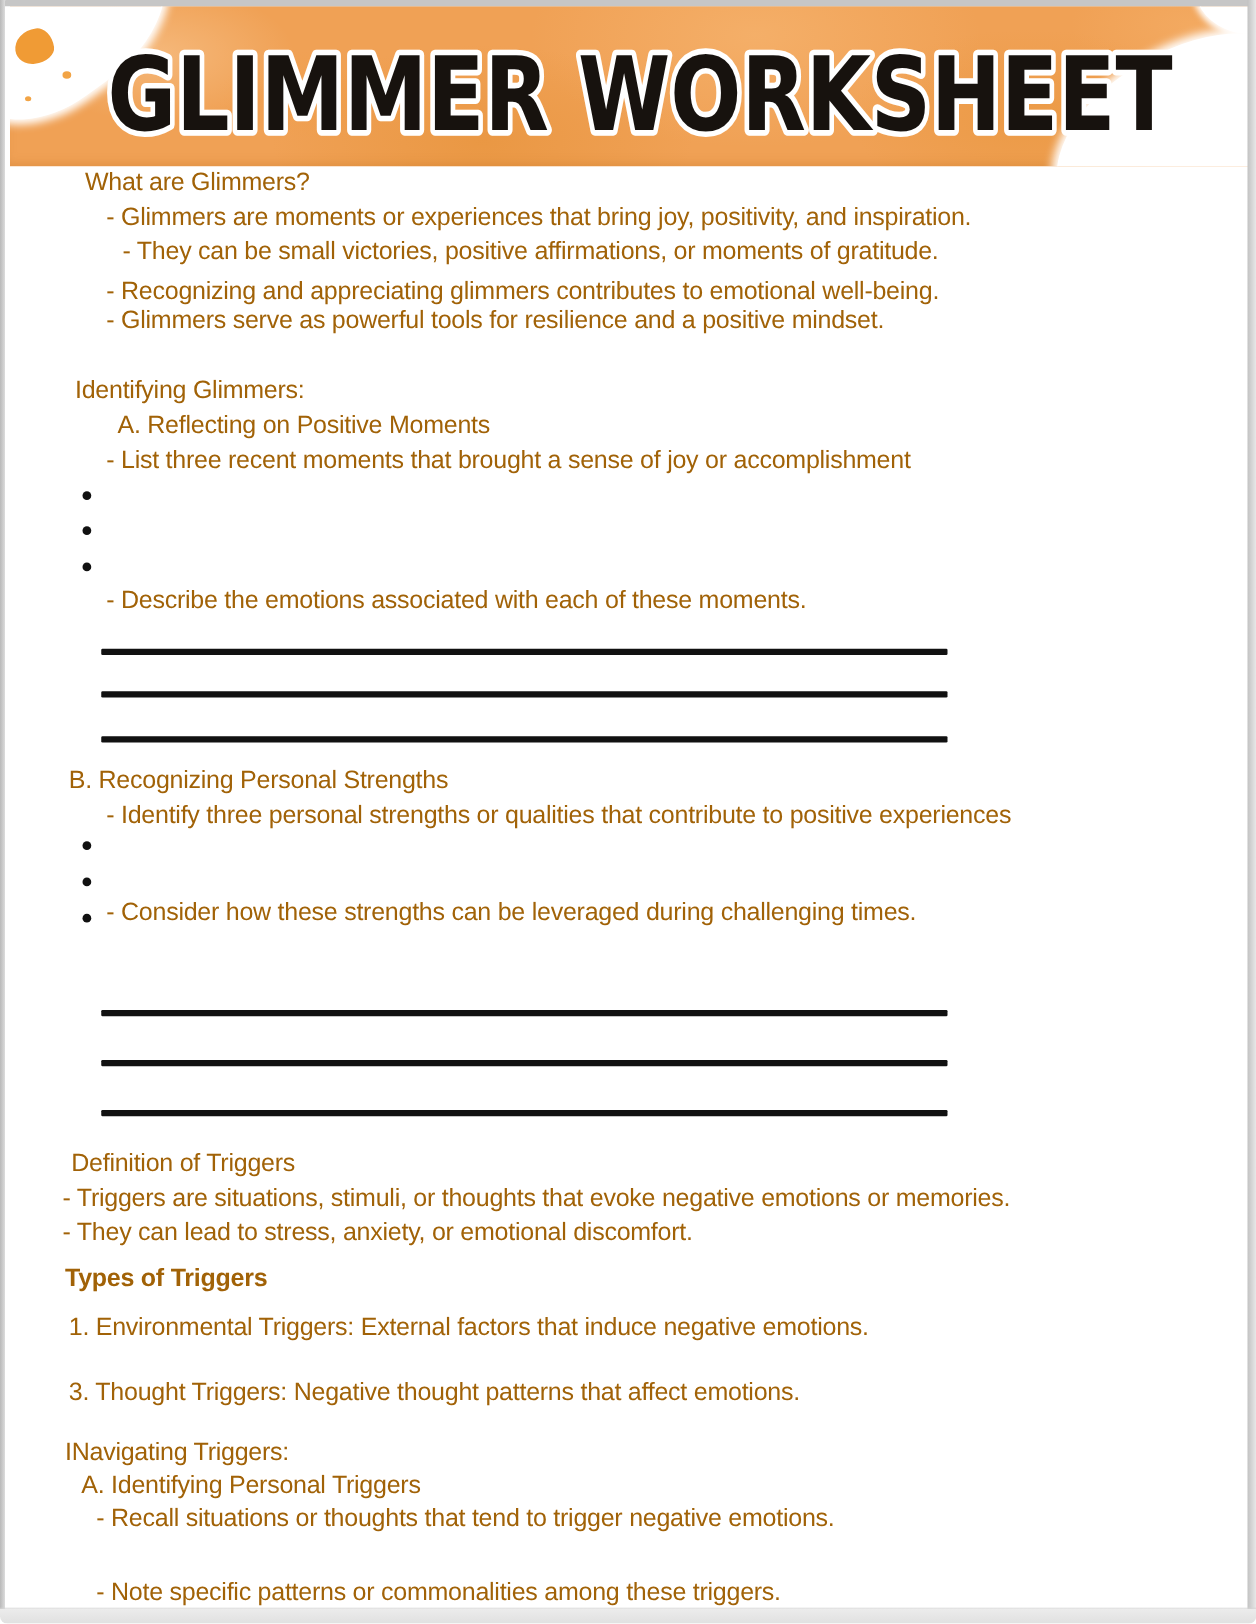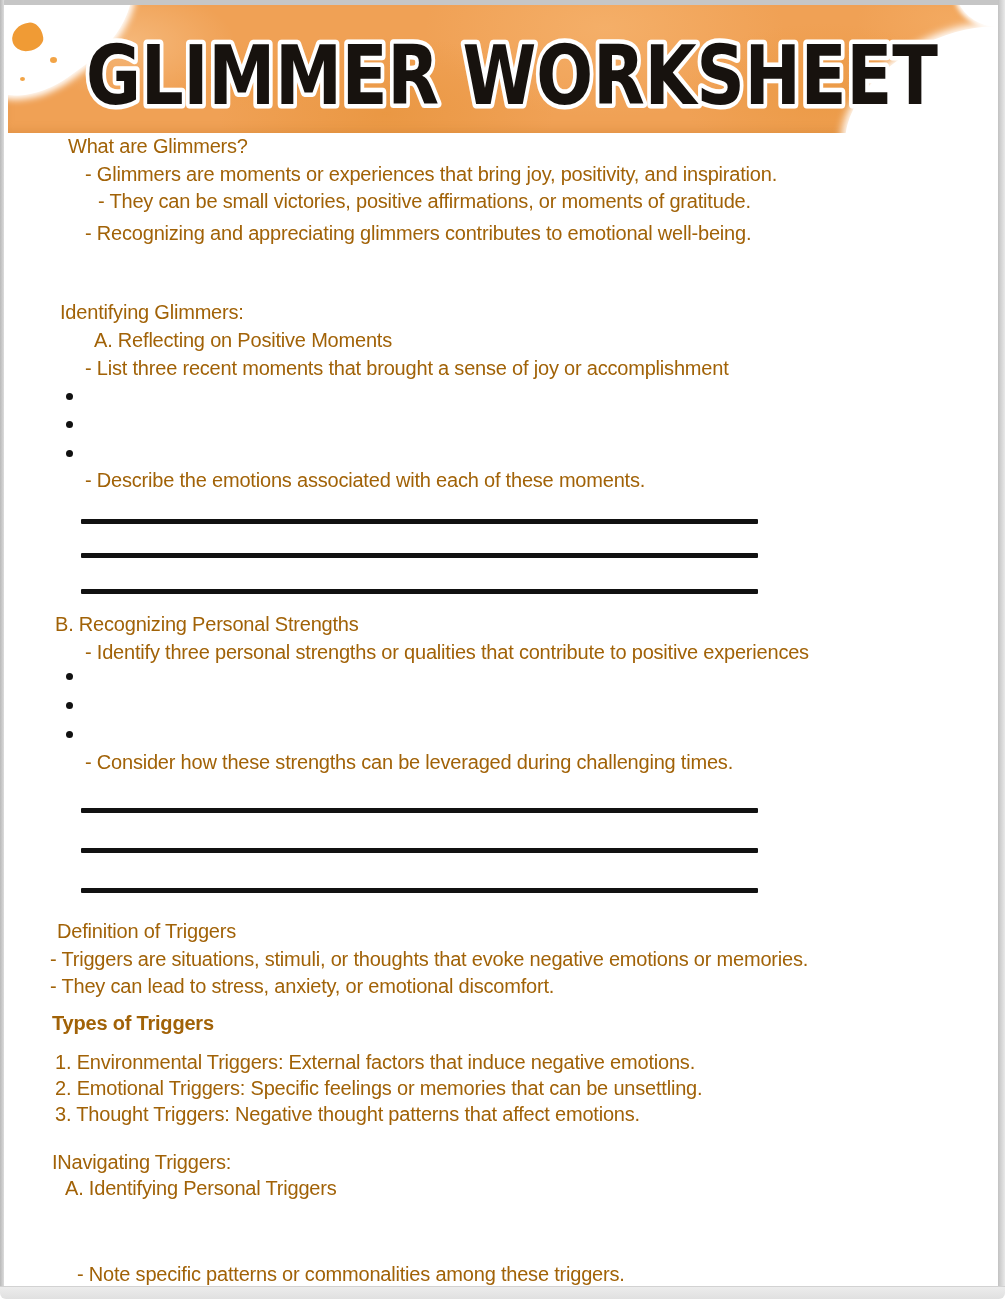--- a/index.html
+++ b/index.html
@@ -63,53 +63,54 @@
     <div class="splat splat-s3"></div>
     <svg class="title-svg" width="880" height="90" viewBox="0 0 880 90">
       <text x="440" y="71" text-anchor="middle" font-family="DejaVu Sans, Liberation Sans, sans-serif" font-weight="bold" font-size="82" textLength="852" lengthAdjust="spacingAndGlyphs" fill="#17120e" stroke="#ffffff" stroke-width="9" stroke-linejoin="round" paint-order="stroke">GLIMMER WORKSHEET</text>
     </svg>
   </div>
 
   <div class="t" style="left:68px;top:135px;">What are Glimmers?</div>
   <div class="t" style="left:85px;top:163px;">- Glimmers are moments or experiences that bring joy, positivity, and inspiration.</div>
   <div class="t" style="left:98px;top:190px;">- They can be small victories, positive affirmations, or moments of gratitude.</div>
   <div class="t" style="left:85px;top:201px;margin-top:21px;">- Recognizing and appreciating glimmers contributes to emotional well-being.</div>
+  <div class="t" style="left:85px;top:245px;">- Glimmers serve as powerful tools for resilience and a positive mindset.</div>
 
   <div class="t" style="left:60px;top:301px;">Identifying Glimmers:</div>
   <div class="t" style="left:68px;top:329px;margin-left:26px;">A. Reflecting on Positive Moments</div>
   <div class="t" style="left:85px;top:357px;">- List three recent moments that brought a sense of joy or accomplishment</div>
   <div class="dot" style="left:66px;top:393px;"></div>
   <div class="dot" style="left:66px;top:421px;"></div>
   <div class="dot" style="left:66px;top:450px;"></div>
   <div class="t" style="left:85px;top:469px;">- Describe the emotions associated with each of these moments.</div>
   <div class="rule" style="top:519px;"></div>
   <div class="rule" style="top:553px;"></div>
   <div class="rule" style="top:589px;"></div>
 
   <div class="t" style="left:55px;top:613px;">B. Recognizing Personal Strengths</div>
   <div class="t" style="left:85px;top:641px;">- Identify three personal strengths or qualities that contribute to positive experiences</div>
   <div class="dot" style="left:66px;top:673px;"></div>
   <div class="dot" style="left:66px;top:702px;"></div>
   <div class="dot" style="left:66px;top:731px;"></div>
-  <div class="t" style="left:85px;top:751px;text-align:right;">- Consider how these strengths can be leveraged during challenging times.</div>
+  <div class="t" style="left:85px;top:719px;text-align:right;">- Consider how these strengths can be leveraged during challenging times.</div>
   <div class="rule" style="top:808px;"></div>
   <div class="rule" style="top:848px;"></div>
   <div class="rule" style="top:888px;"></div>
 
   <div class="t" style="left:57px;top:920px;">Definition of Triggers</div>
   <div class="t" style="left:50px;top:948px;">- Triggers are situations, stimuli, or thoughts that evoke negative emotions or memories.</div>
   <div class="t" style="left:50px;top:975px;">- They can lead to stress, anxiety, or emotional discomfort.</div>
 
   <div class="t" style="left:52px;top:1012px;font-weight:bold;">Types of Triggers</div>
   <div class="t" style="left:55px;top:1051px;text-align:center;">1. Environmental Triggers: External factors that induce negative emotions.</div>
-  <div class="t" style="left:55px;top:1077px;">2. Emotional Triggers: Specific feelings or memories that can be unsettling.</div>
   <div class="t" style="left:55px;top:1103px;">3. Thought Triggers: Negative thought patterns that affect emotions.</div>
 
   <div class="t" style="left:52px;top:1151px;">INavigating Triggers:</div>
   <div class="t" style="left:65px;top:1177px;">A. Identifying Personal Triggers</div>
+  <div class="t" style="left:77px;top:1204px;">- Recall situations or thoughts that tend to trigger negative emotions.</div>
   <div class="t" style="left:77px;top:1231px;margin-top:32px;">- Note specific patterns or commonalities among these triggers.</div>
 
   <div class="edge-top"></div>
   <div class="edge-left"></div>
   <div class="edge-right"></div>
   <div class="edge-bottom"></div>
 
 </div>
 
 </body></html>

